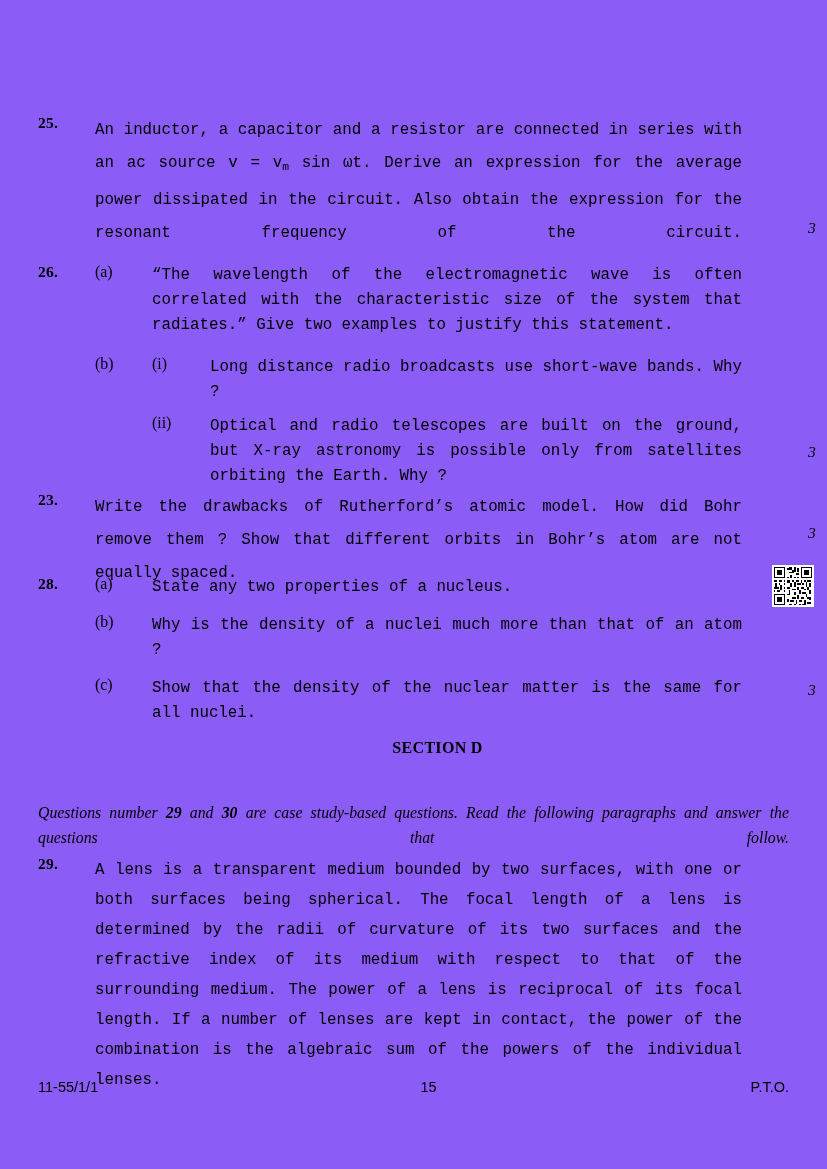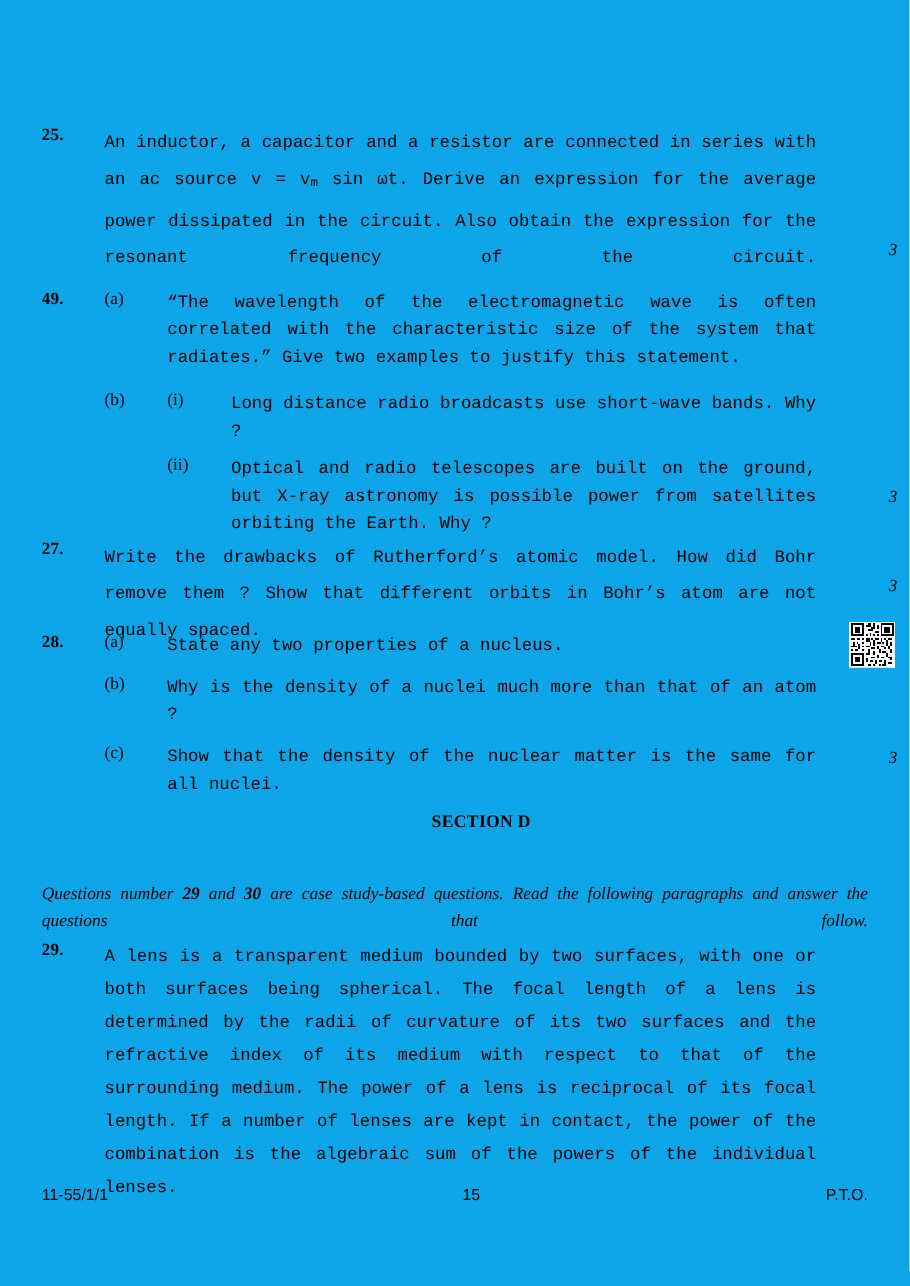--- a/index.html
+++ b/index.html
@@ -5,21 +5,21 @@
   html, body {
     margin: 0;
     padding: 0;
     background: #ffffff;
   }
   .page {
     position: relative;
     width: 827px;
     height: 1169px;
     margin: 0 auto;
-    background: #0ea5e9;
+    background: #8b5cf6;
     font-family: "Liberation Serif", "DejaVu Serif", serif;
     color: #000000;
     overflow: hidden;
   }
 
   
   .qblock {
     position: absolute;
     left: 38px;
     width: 751px;
@@ -160,21 +160,21 @@
 
   <div class="qblock" style="top:114px;">
     <div class="qnum">25.</div>
     <div class="qbody">
       <div class="para lh-wide"><span>An inductor, a capacitor and a resistor are connected in series with an ac source </span><span class="nbr"><span>v</span><span> = v</span><sub>m</sub><span> sin ωt.</span></span><span> Derive an expression for the average power dissipated in the circuit. Also obtain the expression for the resonant frequency of the circuit.</span></div>
     </div>
     <div class="marks" style="top:105px;">3</div>
   </div>
 
   <div class="qblock" style="top:263px;">
-    <div class="qnum">49.</div>
+    <div class="qnum">26.</div>
 
     <div class="subitem">
       <div class="sublabel">(a)</div>
       <div class="subbody">
         <div class="para lh-tight nojust" style="text-align:justify;">“The wavelength of the electromagnetic wave is often correlated with the characteristic size of the system that radiates.” Give two examples to justify this statement.</div>
       </div>
     </div>
 
     <div class="subitem" style="margin-top:17px;">
       <div class="sublabel">(b)</div>
@@ -183,32 +183,32 @@
         <div class="subitem2">
           <div class="sublabel2">(i)</div>
           <div class="subbody2">
             <div class="para lh-tight nojust">Long distance radio broadcasts use short-wave bands. Why ?</div>
           </div>
         </div>
 
         <div class="subitem2" style="margin-top:9px;">
           <div class="sublabel2">(ii)</div>
           <div class="subbody2">
-            <div class="para lh-tight nojust" style="text-align:justify;">Optical and radio telescopes are built on the ground, but X-ray astronomy is possible power from satellites orbiting the Earth. Why ?</div>
+            <div class="para lh-tight nojust" style="text-align:justify;">Optical and radio telescopes are built on the ground, but X-ray astronomy is possible only from satellites orbiting the Earth. Why ?</div>
           </div>
         </div>
 
       </div>
     </div>
 
     <div class="marks" style="top:180px;">3</div>
   </div>
 
   <div class="qblock" style="top:491px;">
-    <div class="qnum">27.</div>
+    <div class="qnum">23.</div>
     <div class="qbody">
       <div class="para lh-wide nojust" style="text-align:justify;">Write the drawbacks of Rutherford’s atomic model. How did Bohr remove them ? Show that different orbits in Bohr’s atom are not equally spaced.</div>
     </div>
     <div class="marks" style="top:33px;">3</div>
   </div>
 
   <div class="qblock" style="top:575px;">
     <div class="qnum">28.</div>
 
     <div class="subitem">

